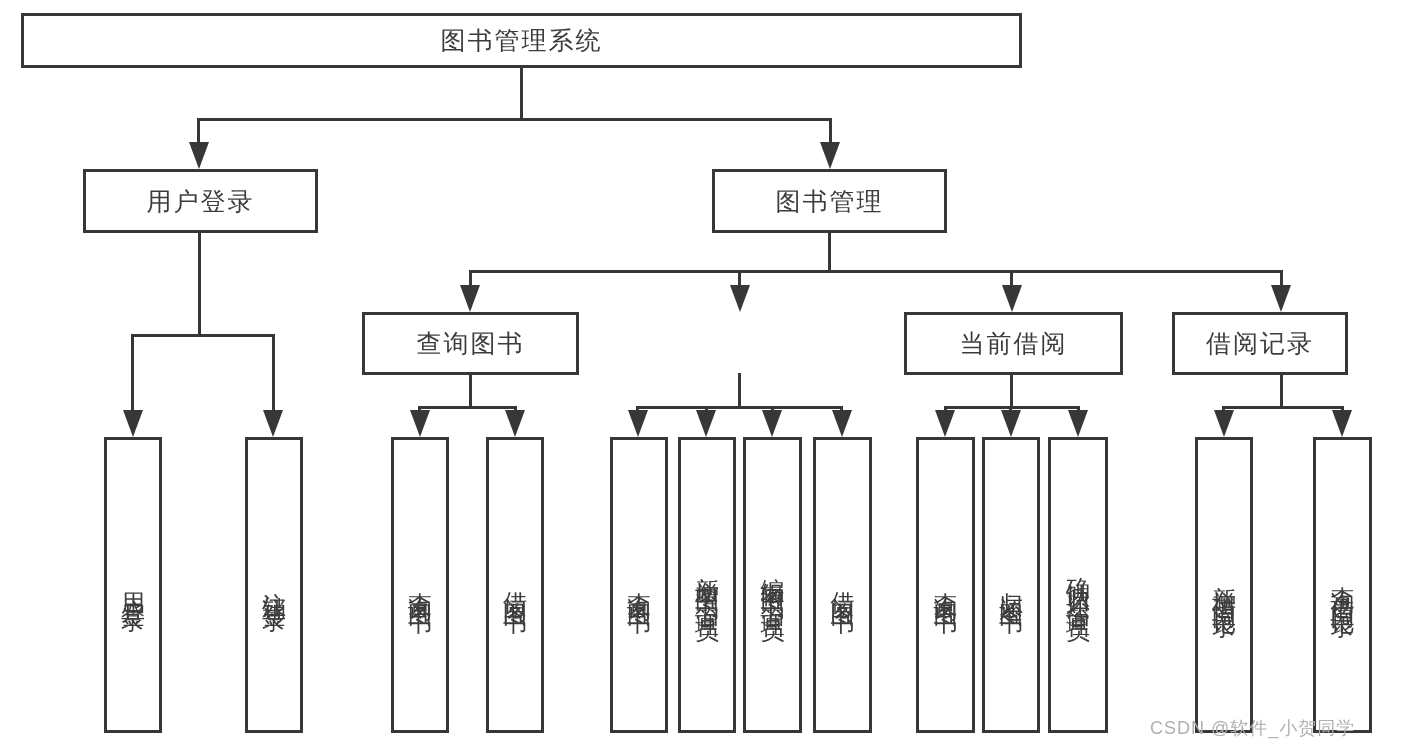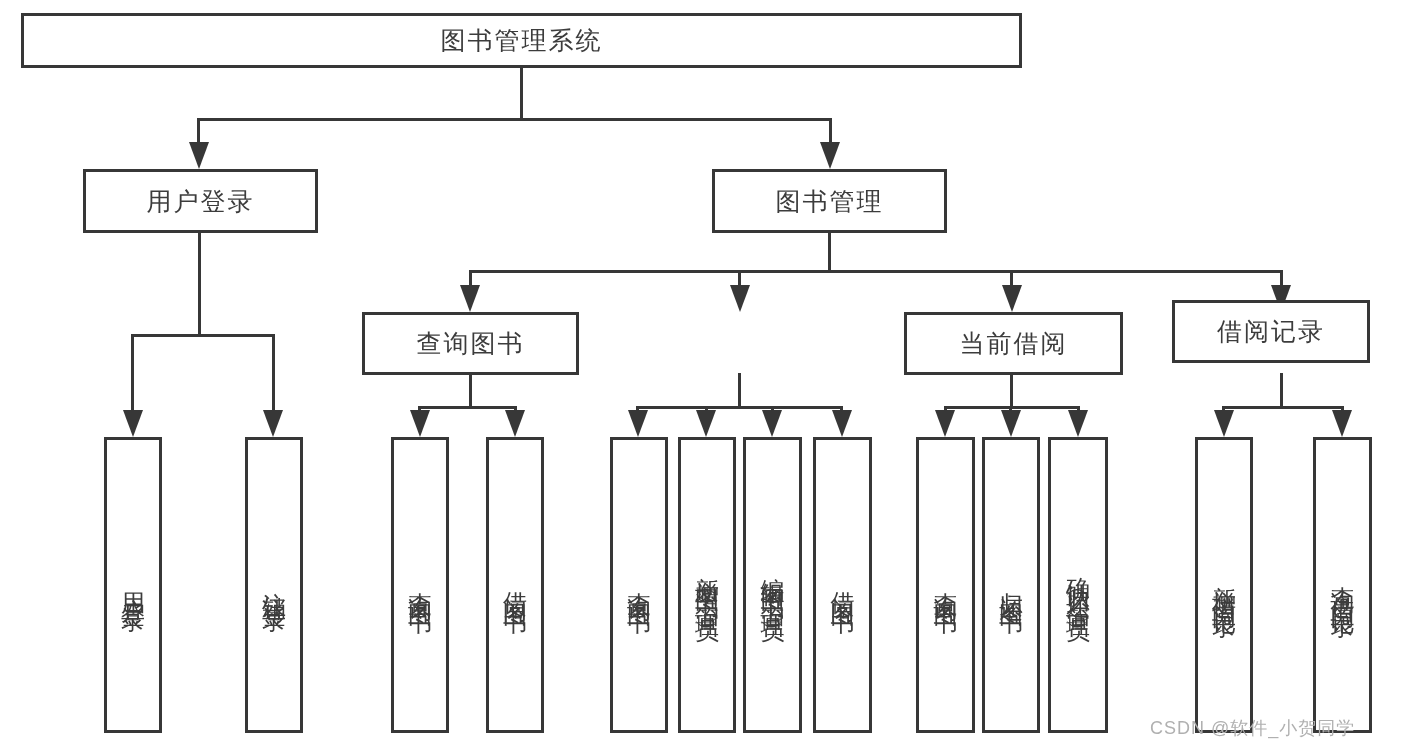--- a/index.html
+++ b/index.html
@@ -95,21 +95,21 @@
   <div class="node" style="left:712px;top:169px;width:235px;height:64px;">
     <span class="lbl">图书管理</span>
   </div>
 
   <div class="node" style="left:362px;top:312px;width:217px;height:63px;">
     <span class="lbl">查询图书</span>
   </div>
   <div class="node" style="left:904px;top:312px;width:219px;height:63px;">
     <span class="lbl">当前借阅</span>
   </div>
-  <div class="node" style="left:1172px;top:300px;width:198px;height:63px;">
+  <div class="node" style="left:1172px;top:312px;width:176px;height:63px;">
     <span class="lbl">借阅记录</span>
   </div>
 
   <div class="leaf" style="left:104px;width:58px;">
     <span class="vlbl">用户登录</span>
   </div>
   <div class="leaf" style="left:245px;width:58px;">
     <span class="vlbl">注销登录</span>
   </div>
 

